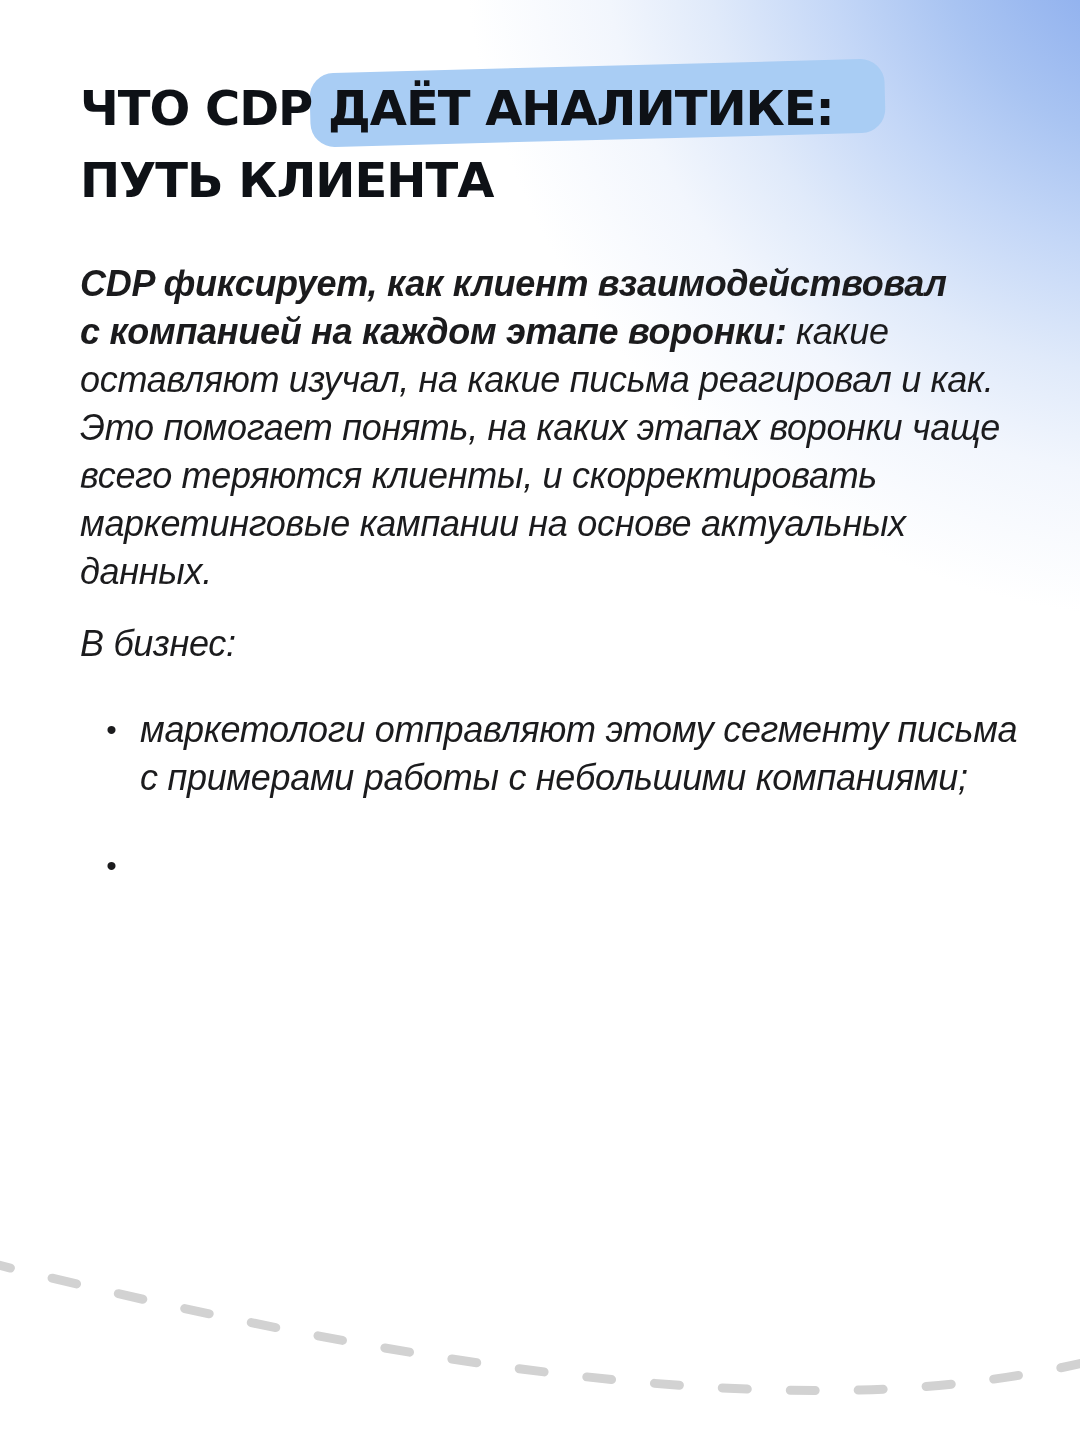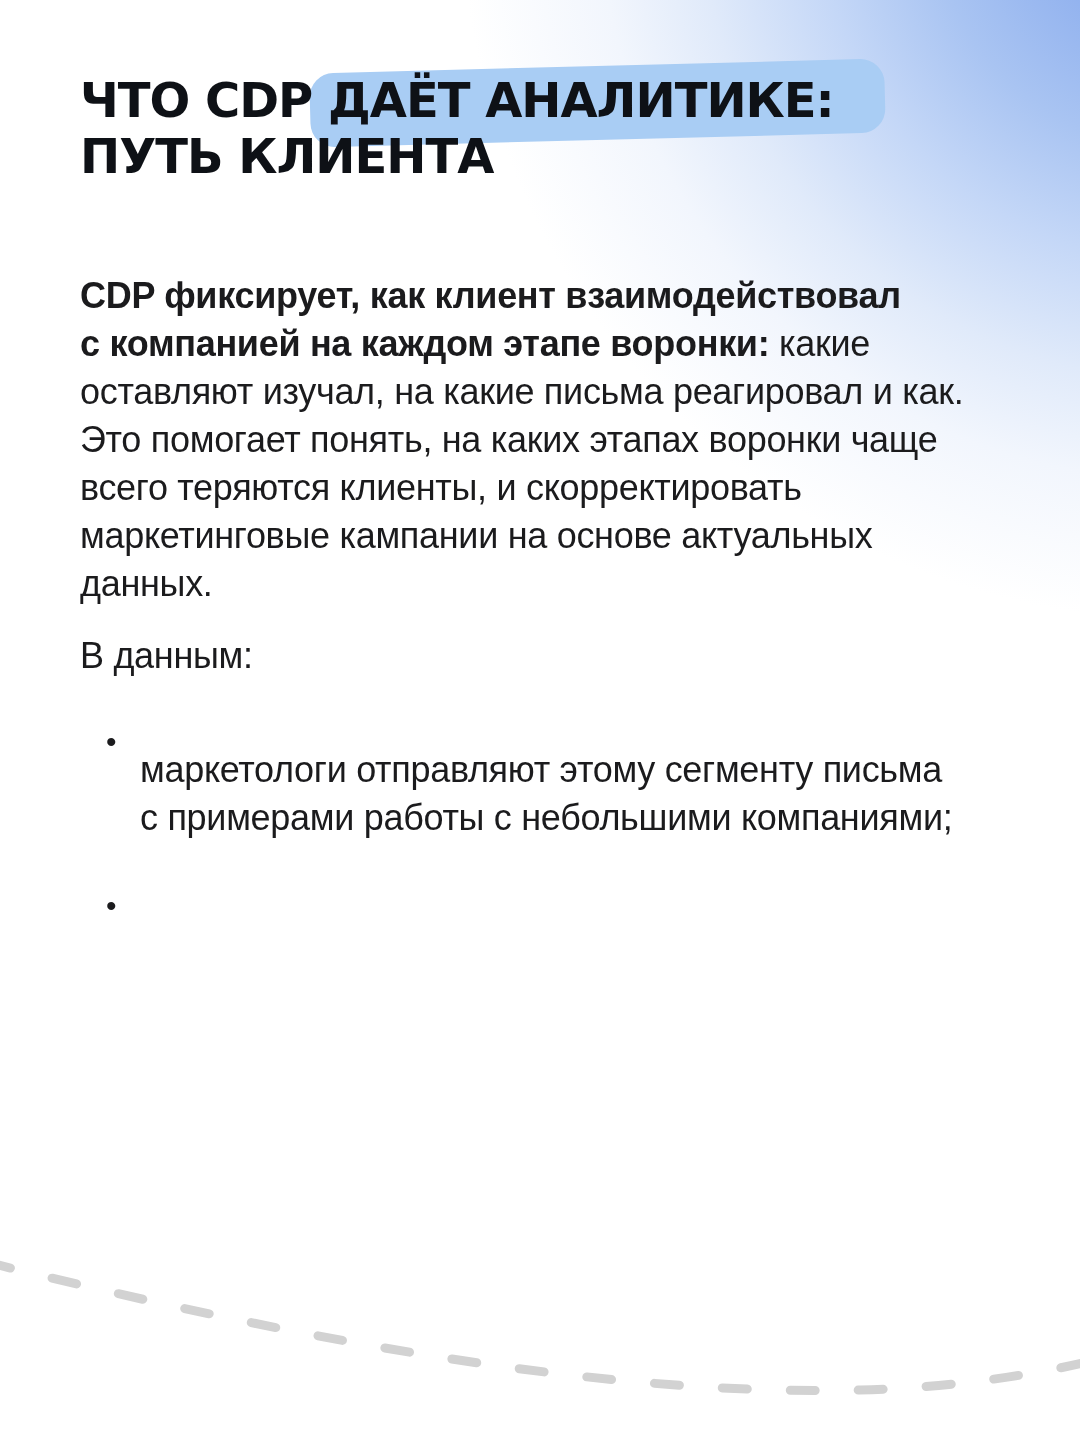--- a/index.html
+++ b/index.html
@@ -48,33 +48,34 @@
     background: var(--highlight);
     border-radius: 24px;
     transform: rotate(-1.5deg);
   }
   h1 {
     position: absolute;
     left: 80px; top: 72px;
     font-family: "DejaVu Sans", sans-serif;
     font-weight: 800;
     font-size: 48px;
-    line-height: 56px;
+    line-height: 72px;
     letter-spacing: -1px;
     color: var(--title-color);
     white-space: pre;
   }
   .body-copy {
     position: absolute;
-    left: 80px; top: 272px;
+    left: 80px; top: 260px;
     width: 960px;
     font-size: 36px;
     line-height: 48px;
     letter-spacing: -0.3px;
     color: var(--body-color);
+    font-style: italic;
   }
   .body-copy p { white-space: pre; }
   .p2 { margin-top: 32px; }
   .intro { margin-top: 24px; }
   .b { font-weight: 700; }
   ul.results {
     margin-top: 38px;
     list-style: none;
   }
   ul.results li {
@@ -82,21 +83,21 @@
     align-items: flex-start;
     padding-left: 26px;
   }
   ul.results li + li { margin-top: 40px; }
   .dot {
     flex: 0 0 34px;
     width: 34px;
     font-size: 30px;
     line-height: 48px;
   }
-  .li-text { white-space: pre; margin-top: 28px; }
+  .li-text { white-space: pre; }
 </style>
 </head>
 <body>
 
 <div class="page">
 
   <svg class="dashes" viewBox="0 0 1080 1440" fill="none" xmlns="http://www.w3.org/2000/svg">
     <path d="M -14 1262 C 320 1345, 610 1396, 860 1390 C 945 1388, 1030 1376, 1096 1360" stroke="#d2d2d2" stroke-width="9" stroke-linecap="round" stroke-dasharray="25 43" fill="none"></path>
   </svg>
 
@@ -109,21 +110,21 @@
   <div class="body-copy">
     <p class="p1"><span class="b">CDP фиксирует, как клиент взаимодействовал
 с компанией на каждом этапе воронки:</span><span> какие
 оставляют изучал, на какие письма реагировал и как.
 Это помогает понять, на каких этапах воронки чаще
 всего теряются клиенты, и скорректировать
 маркетинговые кампании на основе актуальных
 данных.</span></p>
 
 
-    <p class="intro">В данным:</p>
+    <p class="intro">В бизнес:</p>
 
     <ul class="results">
       <li>
         <span class="dot">•</span>
           <span class="li-text">маркетологи отправляют этому сегменту письма
 с примерами работы с небольшими компаниями;</span>
       </li>
       <li>
         <span class="dot">•</span>
       </li>

